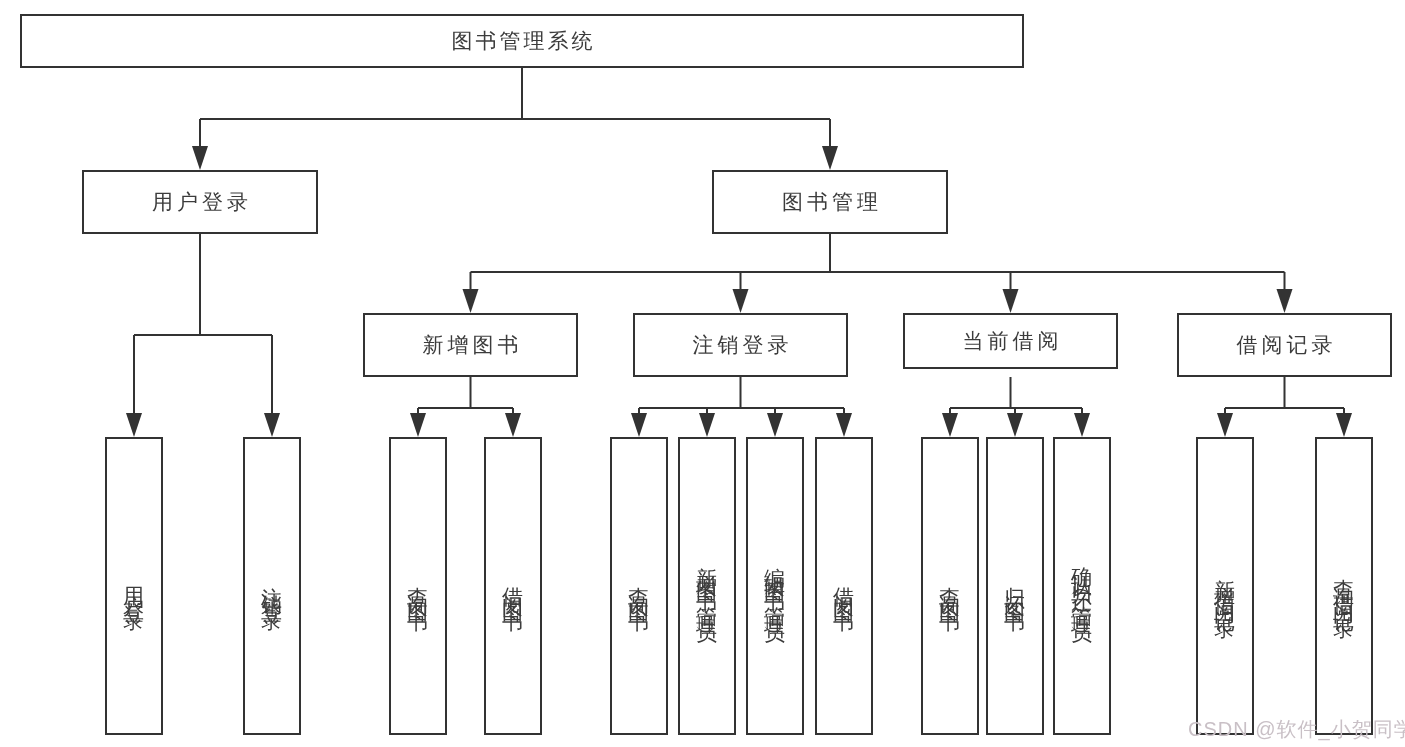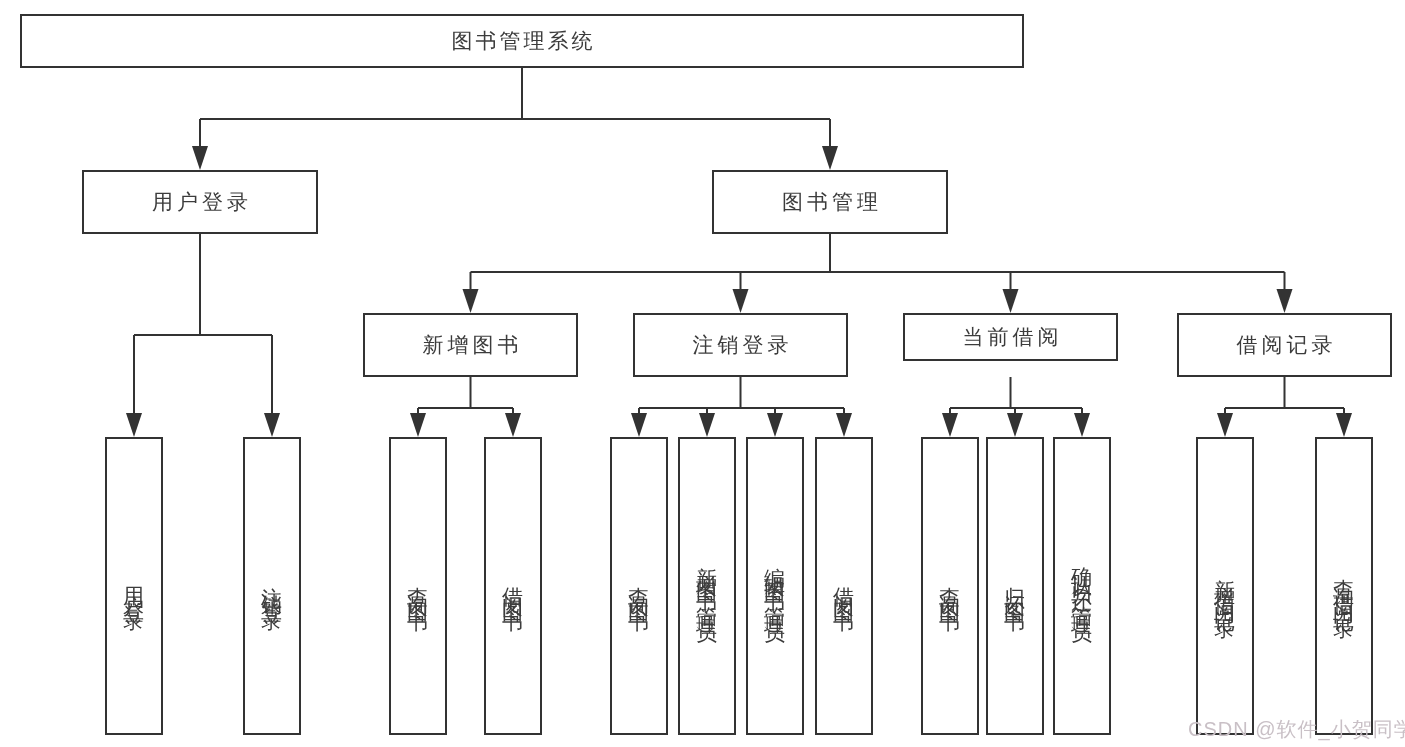--- a/index.html
+++ b/index.html
@@ -100,21 +100,21 @@
 <div class="node h" style="left:712px;top:170px;width:236px;height:64px;align-items:center;">
   <span>图书管理</span>
 </div>
 
 <div class="node h" style="left:363px;top:313px;width:215px;height:64px;">
   <span>新增图书</span>
 </div>
 <div class="node h" style="left:633px;top:313px;width:215px;height:64px;">
   <span>注销登录</span>
 </div>
-<div class="node h" style="left:903px;top:313px;width:215px;height:48px;">
+<div class="node h" style="left:903px;top:313px;width:215px;height:56px;">
   <span>当前借阅</span>
 </div>
 <div class="node h" style="left:1177px;top:313px;width:215px;height:64px;">
   <span>借阅记录</span>
 </div>
 
 <div class="node v" style="left:105px;top:437px;width:58px;height:298px;">
   <span>用户登录</span>
 </div>
 <div class="node v" style="left:243px;top:437px;width:58px;height:298px;">

